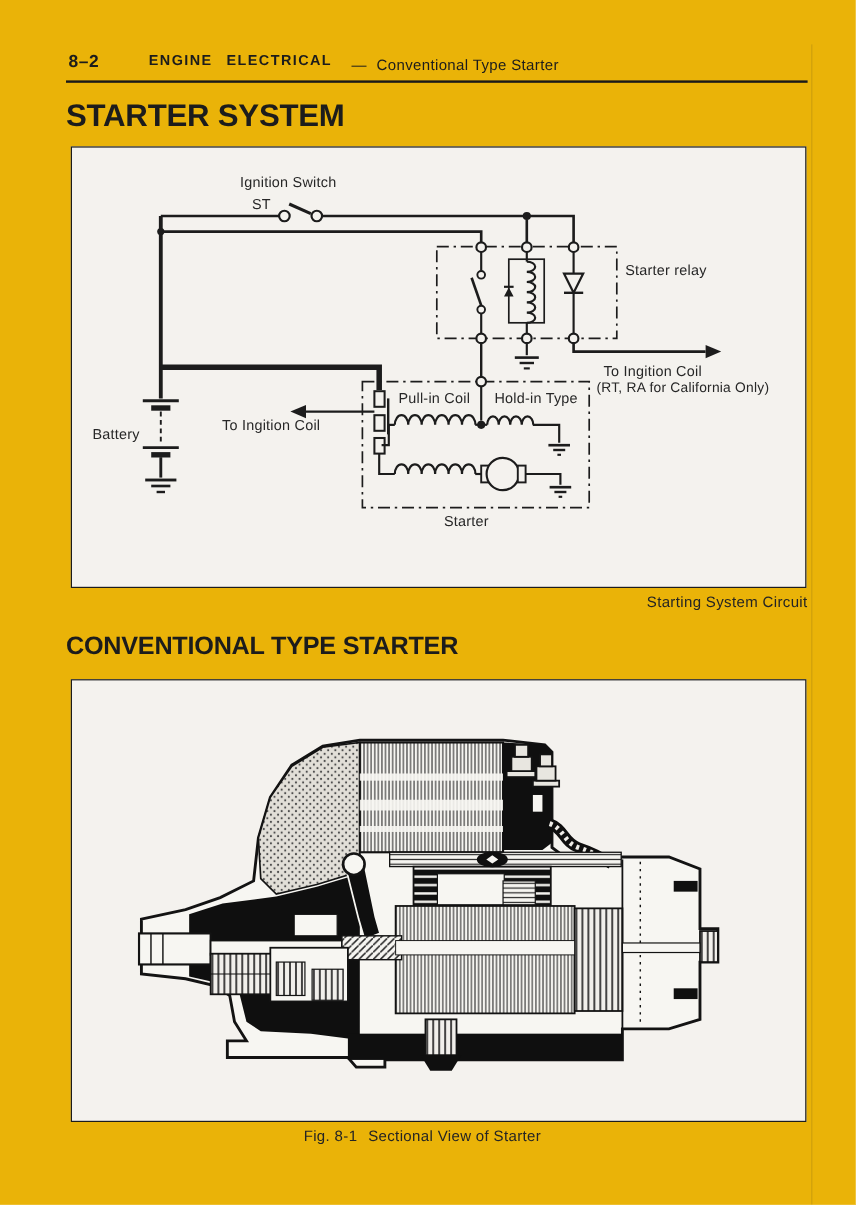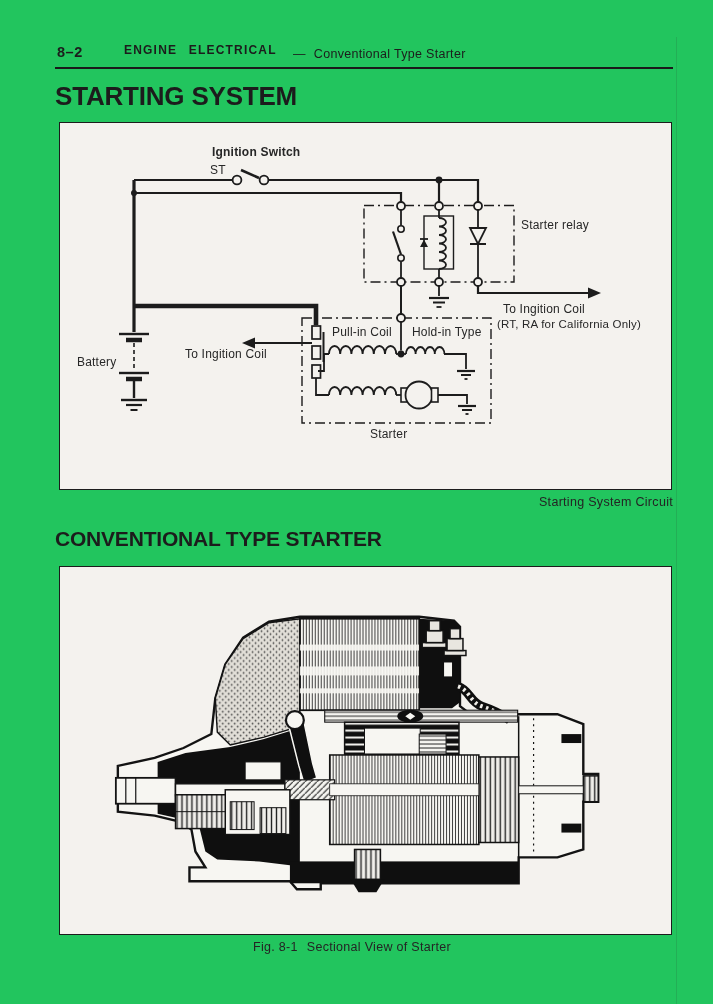--- a/index.html
+++ b/index.html
@@ -1,16 +1,16 @@
 <!DOCTYPE html>
 <html><head>
 <meta charset="utf-8">
 <style>
   html,body{margin:0;padding:0;}
-  .page{position:relative;width:713px;height:1004px;background:#22c55e;
+  .page{position:relative;width:713px;height:1004px;background:#eab308;
         font-family:"Liberation Sans",sans-serif;color:#1c1c1c;overflow:hidden;}
   .abs{position:absolute;}
   .hdr-num{left:57px;top:44px;font-size:14.5px;font-weight:bold;letter-spacing:.5px;}
   .hdr-title{left:124px;top:43px;font-size:12px;font-weight:bold;letter-spacing:1.2px;word-spacing:7px;}
   .hdr-sub{left:293px;top:47px;font-size:12.5px;letter-spacing:.3px;}
   .hdr-sub .dash{margin-right:8px;}
   .rule{left:55px;top:67px;width:618px;height:2px;background:#1a1a1a;}
   .h1{left:55px;top:81px;font-size:26px;font-weight:900;letter-spacing:-0.2px;}
   .h2{left:55px;top:527px;font-size:21px;font-weight:900;letter-spacing:-0.2px;}
   .figbox{border:1.6px solid #1c1c1c;background:#f4f2ee;}
@@ -27,21 +27,21 @@
 </head>
 <body>
 
 <div class="page">
 
   <div class="abs hdr-num">8–2</div>
   <div class="abs hdr-title">ENGINE ELECTRICAL</div>
   <div class="abs hdr-sub"><span class="dash">—</span><span>Conventional Type Starter</span></div>
   <div class="abs rule"></div>
 
-  <div class="abs h1">STARTING SYSTEM</div>
+  <div class="abs h1">STARTER SYSTEM</div>
 
   <div class="abs figbox fig1">
     <svg width="611" height="366" viewBox="0 0 611 366">
       <g stroke="#1c1c1c" fill="none" stroke-width="2.2">
 
         <path d="M74,57 H172.5"></path>
         <path d="M208.5,57 H418 V79"></path>
         <path d="M379,60 V79"></path>
 
         <path d="M74,70 H341 V79"></path>
@@ -166,21 +166,21 @@
         <path d="M66,256 H82" stroke-width="4.5"></path>
         <path d="M74,258 V275" stroke-width="2.4"></path>
       </g>
       <g stroke="#1c1c1c">
         <path d="M61,277 H87" stroke-width="2.4"></path>
           <path d="M66,282 H82" stroke-width="2.2"></path>
           <path d="M70.5,287 H77.5" stroke-width="2"></path>
       </g>
     </svg>
 
-    <div class="lbl" style="left:152px;top:22px;font-weight:bold;">Ignition Switch</div>
+    <div class="lbl" style="left:140px;top:22px;">Ignition Switch</div>
     <div class="lbl" style="left:150px;top:40px;">ST</div>
     <div class="lbl" style="left:461px;top:95px;">Starter relay</div>
     <div class="lbl" style="left:443px;top:179px;">To Ingition Coil</div>
     <div class="lbl" style="left:437px;top:195px;font-size:11.5px;">(RT, RA for California Only)</div>
     <div class="lbl" style="left:272px;top:202px;">Pull-in Coil</div>
     <div class="lbl" style="left:352px;top:202px;">Hold-in Type</div>
     <div class="lbl" style="left:125px;top:224px;">To Ingition Coil</div>
     <div class="lbl" style="left:17px;top:232px;">Battery</div>
     <div class="lbl" style="left:310px;top:304px;">Starter</div>
   </div>

